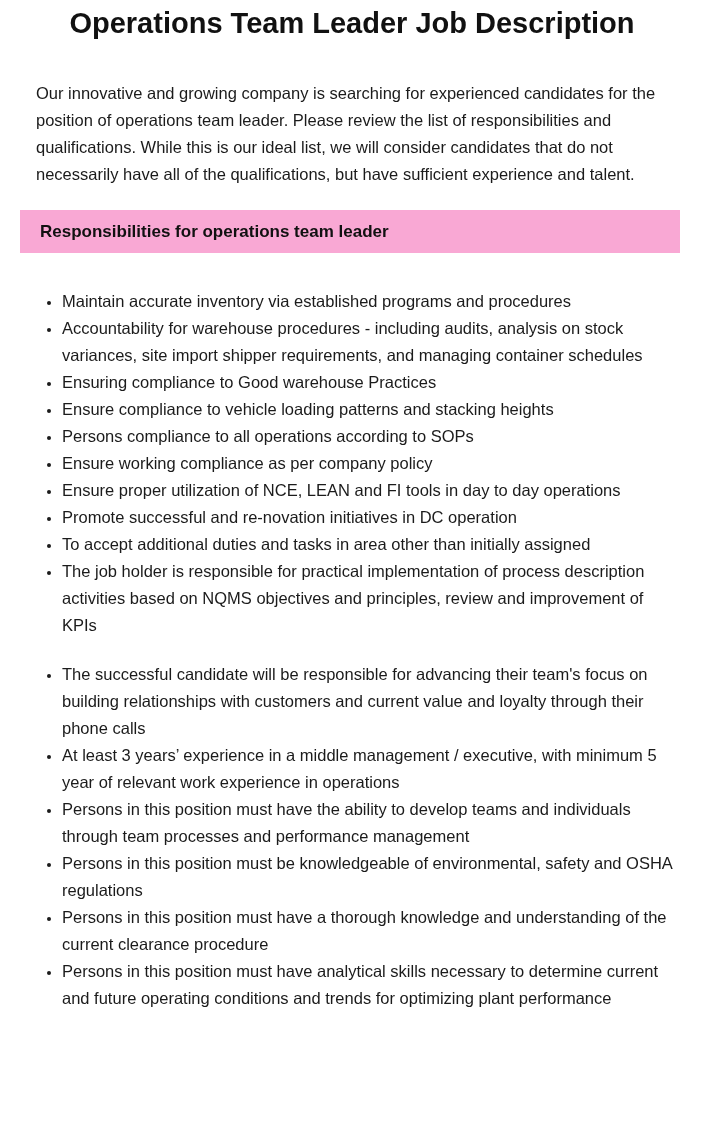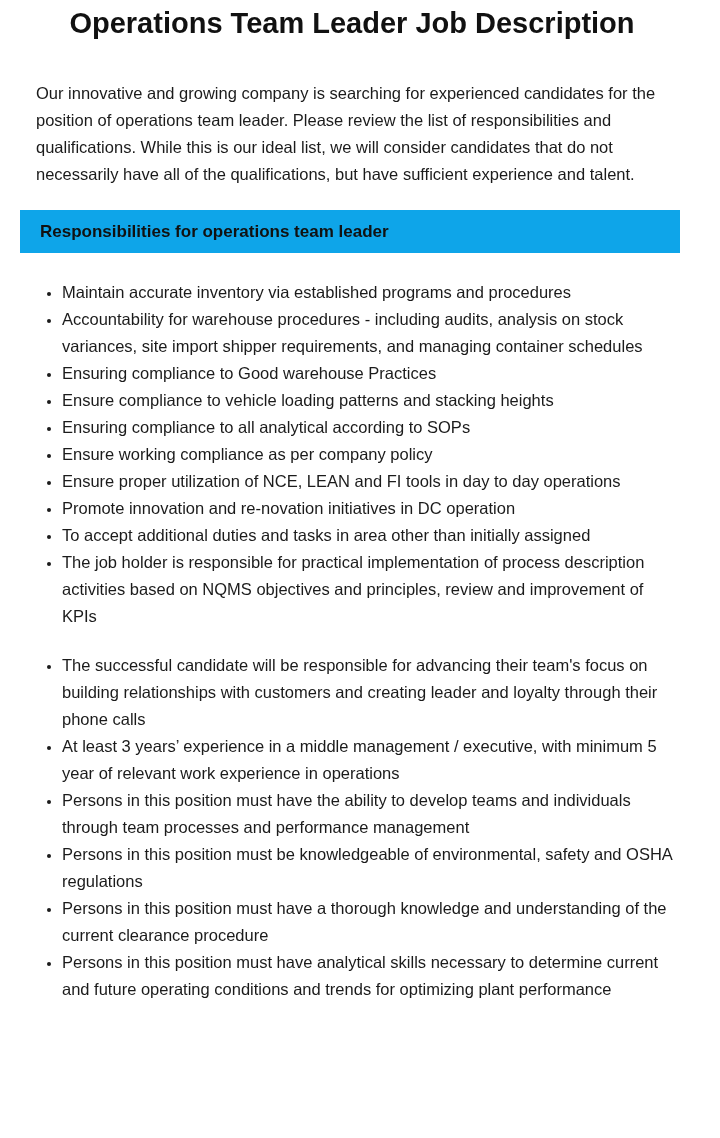--- a/index.html
+++ b/index.html
@@ -26,22 +26,22 @@
     text-align: center;
     color: #111111;
   }
   p.intro {
     margin: 16px;
     padding: 24px 22px 0 20px;
     font-size: 16.5px;
     line-height: 27px;
   }
   .section-heading {
-    margin: 22px 24px 4px 20px;
-    background: #0ea5e9;
+    margin: 22px 24px 13px 20px;
+    background: #f9a8d4;
     font-size: 17px;
     font-weight: bold;
     line-height: 19px;
     padding: 12px 10px 12px 20px;
     color: #111111;
   }
   ul.bullet-list {
     margin: 0;
     padding: 22px 26px 0 62px;
     font-size: 16.5px;
@@ -66,32 +66,32 @@
 
   <p class="intro">Our innovative and growing company is searching for experienced candidates for the position of operations team leader. Please review the list of responsibilities and qualifications. While this is our ideal list, we will consider candidates that do not necessarily have all of the qualifications, but have sufficient experience and talent.</p>
 
   <section>
     <div class="section-heading">Responsibilities for operations team leader</div>
     <ul class="bullet-list">
       <li>Maintain accurate inventory via established programs and procedures</li>
       <li>Accountability for warehouse procedures - including audits, analysis on stock variances, site import shipper requirements, and managing container schedules</li>
       <li>Ensuring compliance to Good warehouse Practices</li>
       <li>Ensure compliance to vehicle loading patterns and stacking heights</li>
-      <li>Ensuring compliance to all analytical according to SOPs</li>
+      <li>Persons compliance to all operations according to SOPs</li>
       <li>Ensure working compliance as per company policy</li>
       <li>Ensure proper utilization of NCE, LEAN and FI tools in day to day operations</li>
-      <li>Promote innovation and re-novation initiatives in DC operation</li>
+      <li>Promote successful and re-novation initiatives in DC operation</li>
       <li>To accept additional duties and tasks in area other than initially assigned</li>
       <li>The job holder is responsible for practical implementation of process description activities based on NQMS objectives and principles, review and improvement of KPIs</li>
     </ul>
   </section>
 
   <section>
     <ul class="bullet-list">
-      <li>The successful candidate will be responsible for advancing their team's focus on building relationships with customers and creating leader and loyalty through their phone calls</li>
+      <li>The successful candidate will be responsible for advancing their team's focus on building relationships with customers and current value and loyalty through their phone calls</li>
       <li>At least 3 years’ experience in a middle management / executive, with minimum 5 year of relevant work experience in operations</li>
       <li>Persons in this position must have the ability to develop teams and individuals through team processes and performance management</li>
       <li>Persons in this position must be knowledgeable of environmental, safety and OSHA regulations</li>
       <li>Persons in this position must have a thorough knowledge and understanding of the current clearance procedure</li>
       <li>Persons in this position must have analytical skills necessary to determine current and future operating conditions and trends for optimizing plant performance</li>
     </ul>
   </section>
 
 </main>
 

